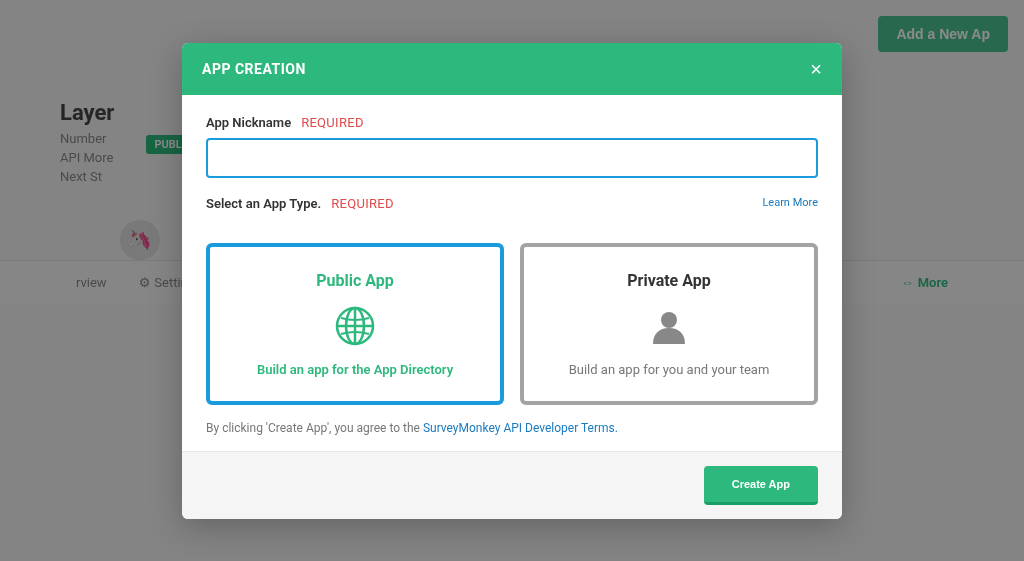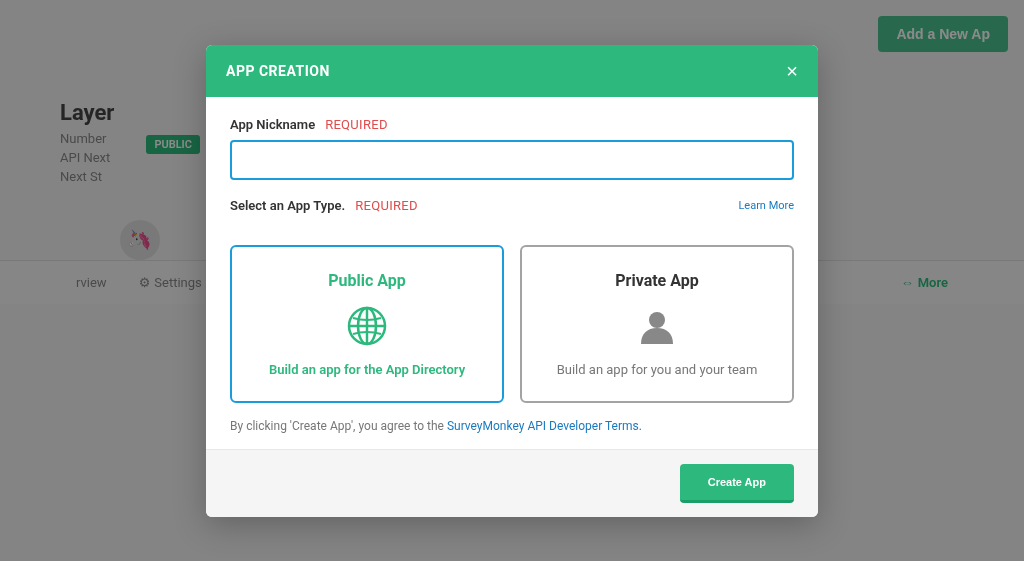--- a/index.html
+++ b/index.html
@@ -120,21 +120,21 @@
       background: rgba(0,0,0,0.45);
       display: flex;
       align-items: center;
       justify-content: center;
     }
 
     
     .modal {
       background: white;
       border-radius: 6px;
-      width: 612px;
+      width: 660px;
       box-shadow: 0 8px 32px rgba(0,0,0,0.25);
       overflow: hidden;
     }
 
     .modal-header {
       background: #2db87d;
       padding: 16px 20px;
       display: flex;
       align-items: center;
       justify-content: space-between;
@@ -188,21 +188,21 @@
       border: 2px solid #1a9bdc;
       border-radius: 4px;
       padding: 10px 12px;
       font-size: 14px;
       outline: none;
       margin-bottom: 18px;
     }
 
     .app-type-row {
       display: flex;
-      align-items: center;
+      align-items: flex-start;
       justify-content: space-between;
       margin-bottom: 32px;
     }
 
     .app-type-label-group {
       display: flex;
       align-items: center;
       gap: 10px;
     }
 
@@ -214,21 +214,21 @@
     }
 
     .app-type-cards {
       display: flex;
       gap: 16px;
       margin-bottom: 16px;
     }
 
     .app-card {
       flex: 1;
-      border: 2px solid #a3a3a3;
+      border: 4px solid #a3a3a3;
       border-radius: 6px;
       padding: 24px 16px;
       text-align: center;
       cursor: pointer;
       background: white;
     }
 
     .app-card.selected {
       border-color: #1a9bdc;
     }
@@ -308,21 +308,21 @@
 <div class="bg-page">
   <div class="bg-header">
     <button class="bg-add-btn">Add a New Ap</button>
   </div>
 
   <div style="position:absolute; top:100px; left:60px; display:flex; align-items:center; gap:12px;">
     <div class="bg-unicorn">🦄</div>
     <div>
       <div class="bg-title">Layer</div>
       <div class="bg-subtitle">Number</div>
-      <div class="bg-subtitle">API Next</div>
+      <div class="bg-subtitle">API More</div>
       <div class="bg-subtitle">Next St</div>
     </div>
     <div style="margin-left: 20px; display:flex; gap:6px; align-items:center;">
       <span class="bg-badge">PUBLIC</span>
       <span class="bg-badge-draft">DRAFT · 90 DAYS LE</span>
     </div>
   </div>
 
   <div class="bg-tabs">
     <div class="bg-tab">rview</div>

